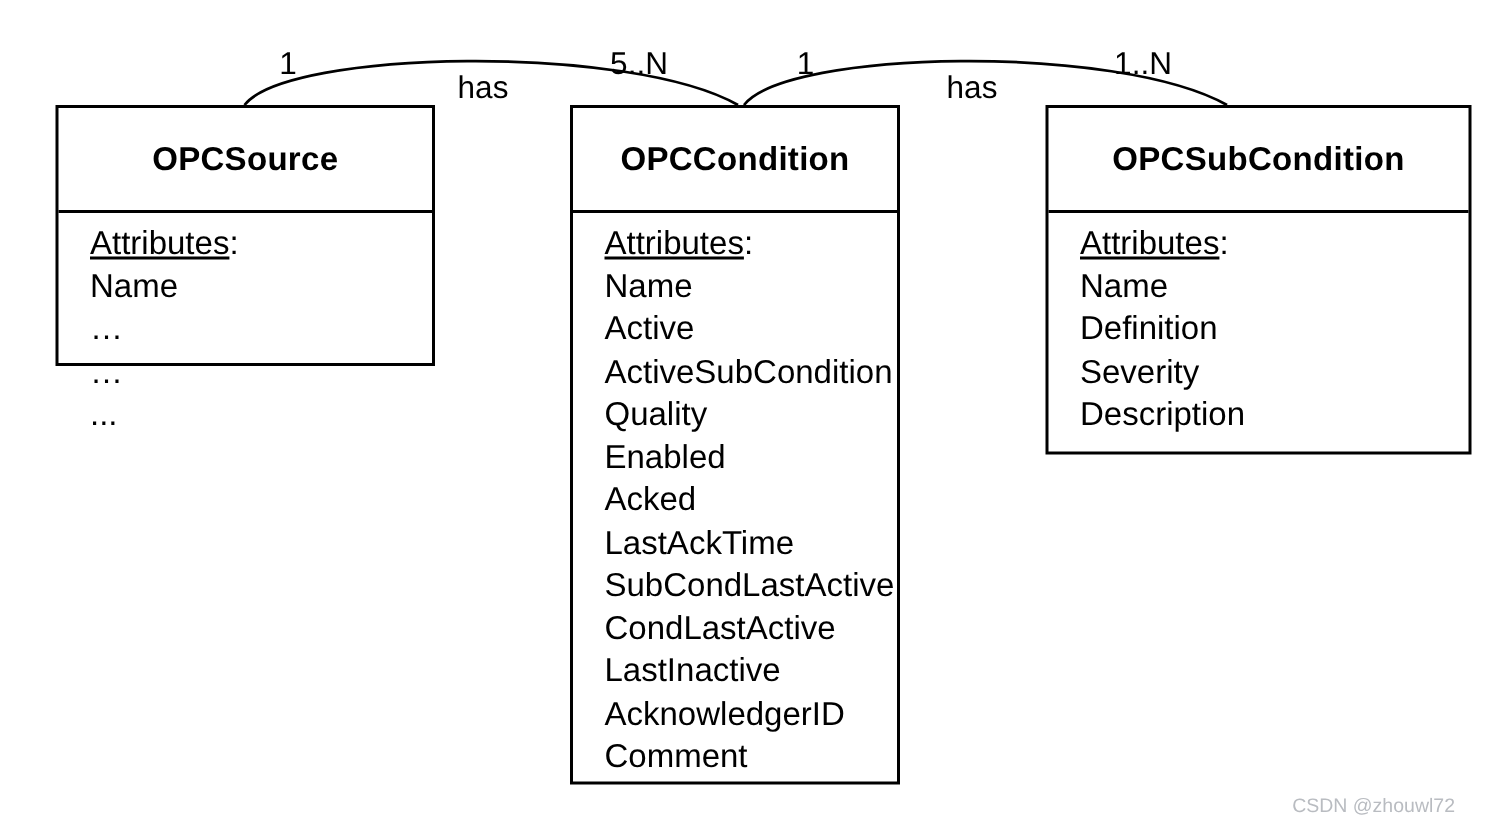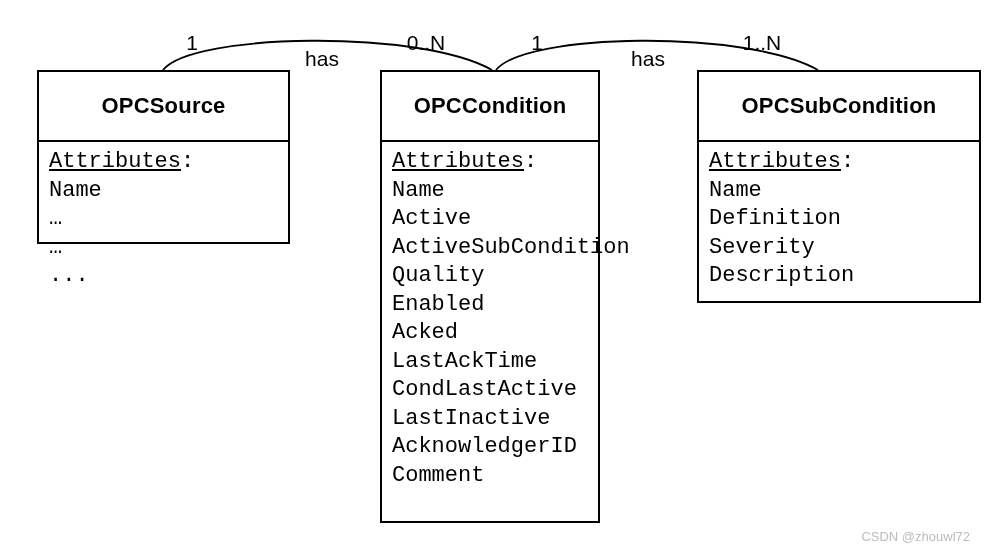--- a/index.html
+++ b/index.html
@@ -32,25 +32,24 @@
     height: 68px;
     border-bottom: 2px solid #000000;
     display: flex;
     align-items: center;
     justify-content: center;
     font-weight: bold;
     font-size: 22px;
     letter-spacing: 0.2px;
   }
   .entity-body {
-    padding: 6px 6px 0 10px;
+    padding: 6px 6px 0 21px;
     font-size: 22px;
     line-height: 28.5px;
     white-space: nowrap;
-    font-family: Liberation Mono, monospace;
   }
   .attr-u {
     text-decoration: underline;
   }
   .rel-label {
     position: absolute;
     transform: translate(-50%, -50%);
     font-size: 21px;
     white-space: nowrap;
   }
@@ -70,21 +69,21 @@
 
 <div id="stage">
 
   <svg class="arcs" width="996" height="555" viewBox="0 0 996 555">
     <path d="M 163 70 C 192 33, 420 29, 492 70" fill="none" stroke="#000000" stroke-width="1.8"></path>
     <path d="M 496 70 C 525 33, 745 29, 818 70" fill="none" stroke="#000000" stroke-width="1.8"></path>
   </svg>
 
   <div class="rel-label" style="left:192px; top:43px;">1</div>
   <div class="rel-label bold" style="left:322px; top:59px;">has</div>
-  <div class="rel-label" style="left:426px; top:43px;">0..N</div>
+  <div class="rel-label" style="left:426px; top:43px;">5..N</div>
 
   <div class="rel-label" style="left:537px; top:43px;">1</div>
   <div class="rel-label bold" style="left:648px; top:59px;">has</div>
   <div class="rel-label" style="left:762px; top:43px;">1..N</div>
 
   <div class="entity" style="left:37px; top:70px; width:253px; height:174px;">
     <div class="entity-header">OPCSource</div>
     <div class="entity-body">
       <div><span class="attr-u">Attributes</span><span>:</span></div>
       <div>Name</div>
@@ -98,20 +97,21 @@
     <div class="entity-header">OPCCondition</div>
     <div class="entity-body">
       <div><span class="attr-u">Attributes</span><span>:</span></div>
       <div>Name</div>
       <div>Active</div>
       <div>ActiveSubCondition</div>
       <div>Quality</div>
       <div>Enabled</div>
       <div>Acked</div>
       <div>LastAckTime</div>
+      <div>SubCondLastActive</div>
       <div>CondLastActive</div>
       <div>LastInactive</div>
       <div>AcknowledgerID</div>
       <div>Comment</div>
     </div>
   </div>
 
   <div class="entity" style="left:697px; top:70px; width:284px; height:233px;">
     <div class="entity-header">OPCSubCondition</div>
     <div class="entity-body">

